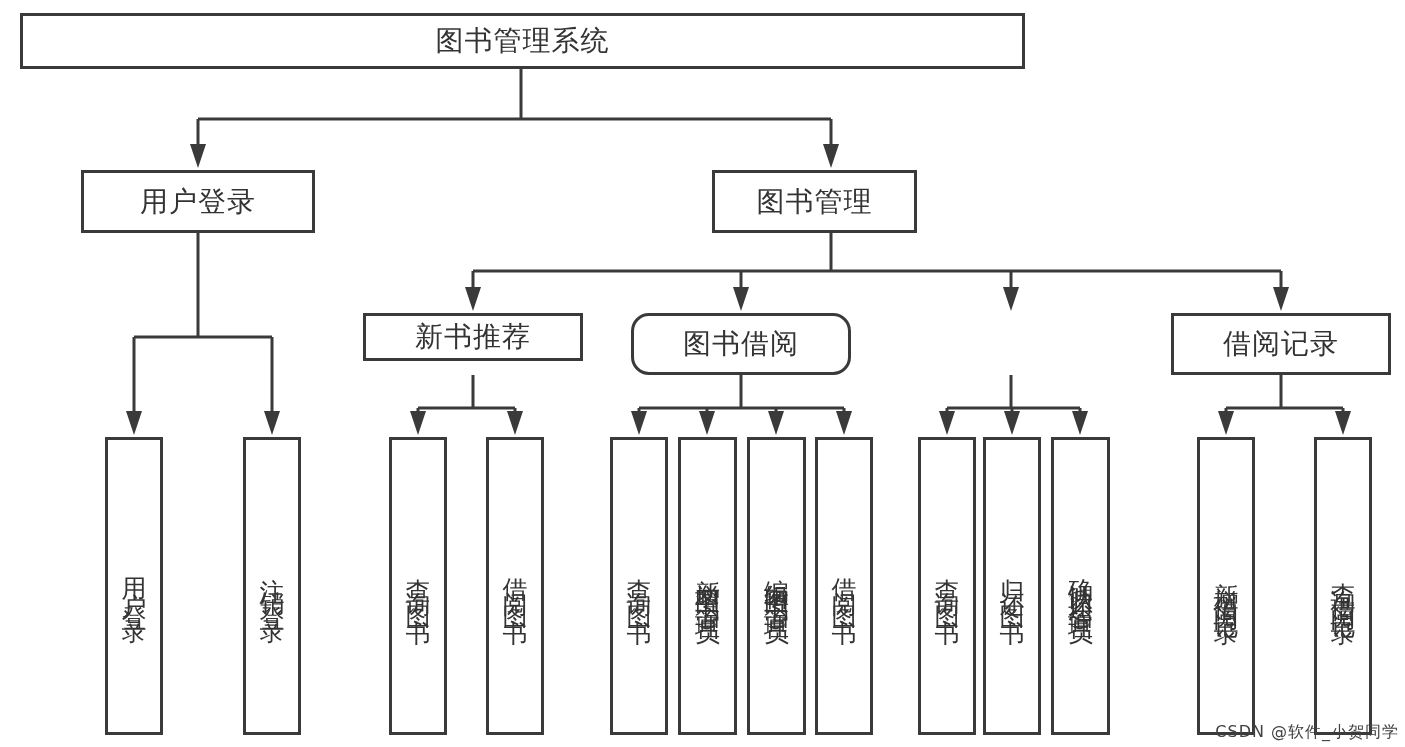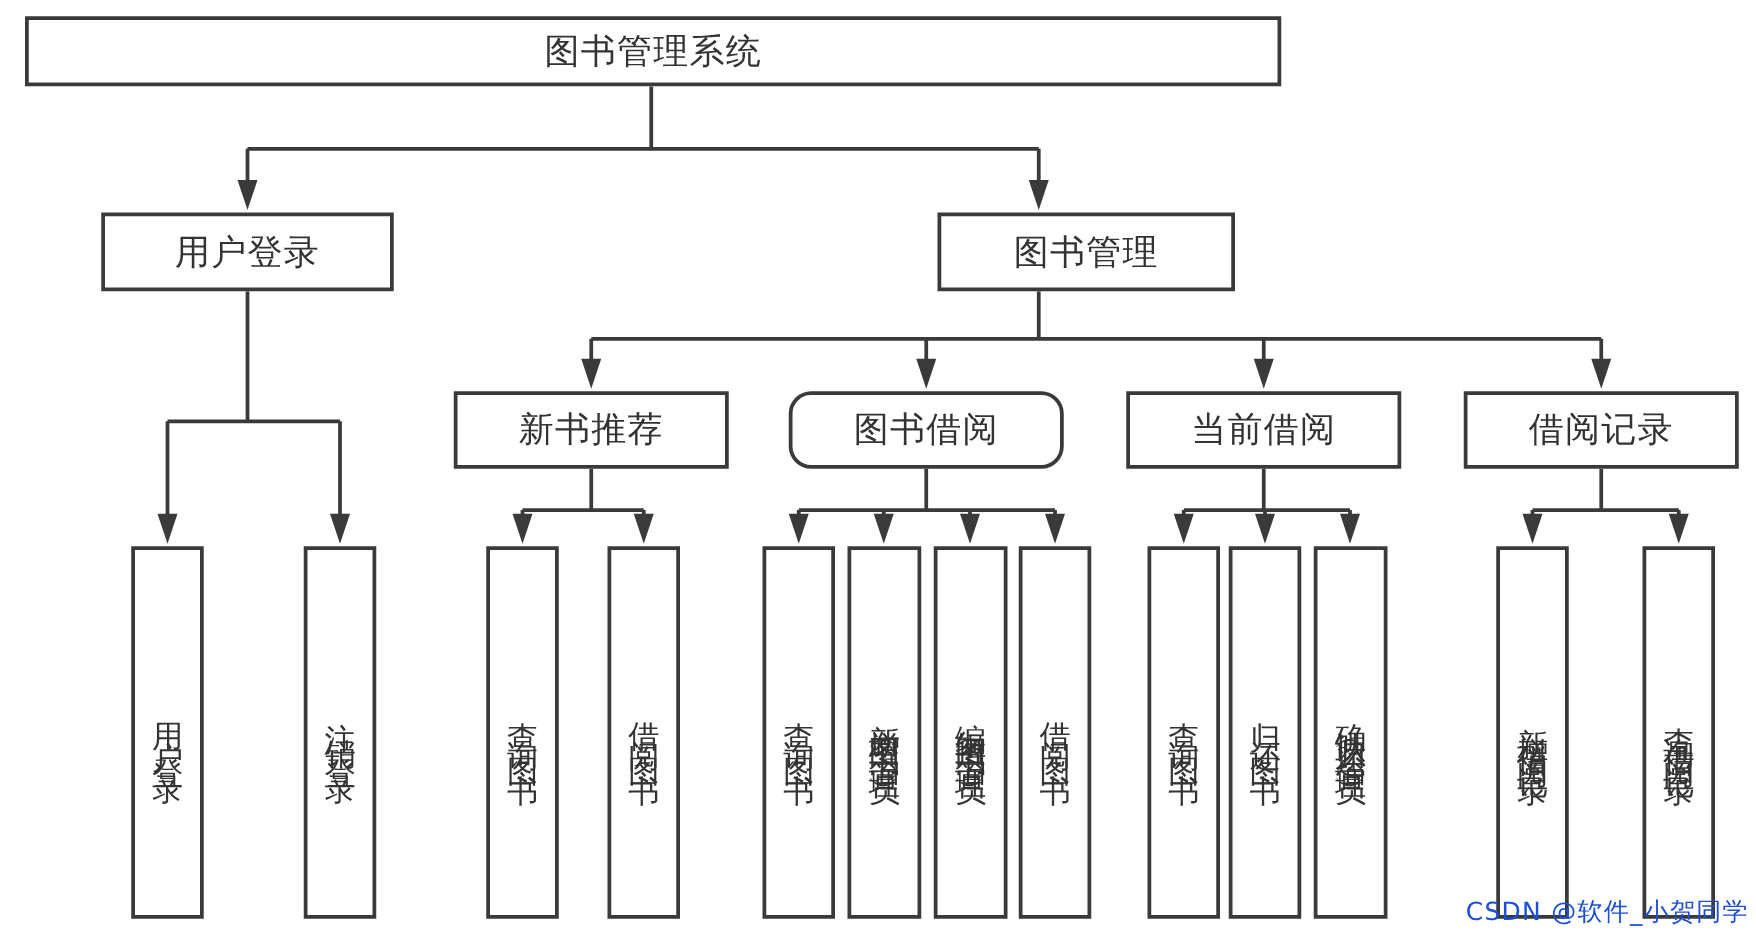--- a/index.html
+++ b/index.html
@@ -25,22 +25,22 @@
     writing-mode:vertical-rl;
     text-orientation:mixed;
     font-size:25px;
   }
   .chars-4{letter-spacing:14px;}
   .chars-6{letter-spacing:8px;}
   .chars-9{letter-spacing:6px;}
   .watermark{
     position:absolute;
     right:6px;bottom:4px;
-    font-size:20px;
-    color:#1d4ed8;
+    font-size:16px;
+    color:#404040;
     z-index:3;
     letter-spacing:1px;
   }
 </style>
 </head>
 <body>
 
 <div id="canvas">
 
   <svg id="wires" width="1405" height="747" viewBox="0 0 1405 747">
@@ -79,25 +79,24 @@
       <polygon points="1004,411 1020,411 1012,435"></polygon>
       <polygon points="1072,411 1088,411 1080,435"></polygon>
       <polygon points="1218,411 1234,411 1226,435"></polygon>
       <polygon points="1335,411 1351,411 1343,435"></polygon>
     </g>
   </svg>
 
   <div class="box hlabel" style="left:20px;top:13px;width:1005px;height:56px;">图书管理系统</div>
 
   <div class="box hlabel" style="left:81px;top:170px;width:234px;height:63px;">用户登录</div>
-  <div class="box hlabel" style="left:712px;top:170px;width:238px;height:63px;margin-left:38px;">图书管理</div>
+  <div class="box hlabel" style="left:712px;top:170px;width:205px;height:63px;">图书管理</div>
 
-  <div class="box hlabel" style="left:363px;top:313px;width:220px;height:62px;">新书推荐</div>
+  <div class="box hlabel" style="left:363px;top:313px;width:220px;height:48px;">新书推荐</div>
   <div class="box hlabel" style="left:631px;top:313px;width:220px;height:62px;border-radius:18px;">图书借阅</div>
-  <div class="box hlabel" style="left:901px;top:313px;width:220px;height:62px;">当前借阅</div>
   <div class="box hlabel" style="left:1171px;top:313px;width:220px;height:62px;">借阅记录</div>
 
   <div class="box leaf chars-4" style="left:105px;top:437px;width:58px;height:298px;">用户登录</div>
   <div class="box leaf chars-4" style="left:243px;top:437px;width:58px;height:298px;">注销登录</div>
 
   <div class="box leaf chars-4" style="left:389px;top:437px;width:58px;height:298px;">查询图书</div>
   <div class="box leaf chars-4" style="left:486px;top:437px;width:58px;height:298px;">借阅图书</div>
 
   <div class="box leaf chars-4" style="left:610px;top:437px;width:58px;height:298px;">查询图书</div>
   <div class="box leaf chars-9" style="left:678px;top:437px;width:59px;height:298px;">新增图书（管理员）</div>

